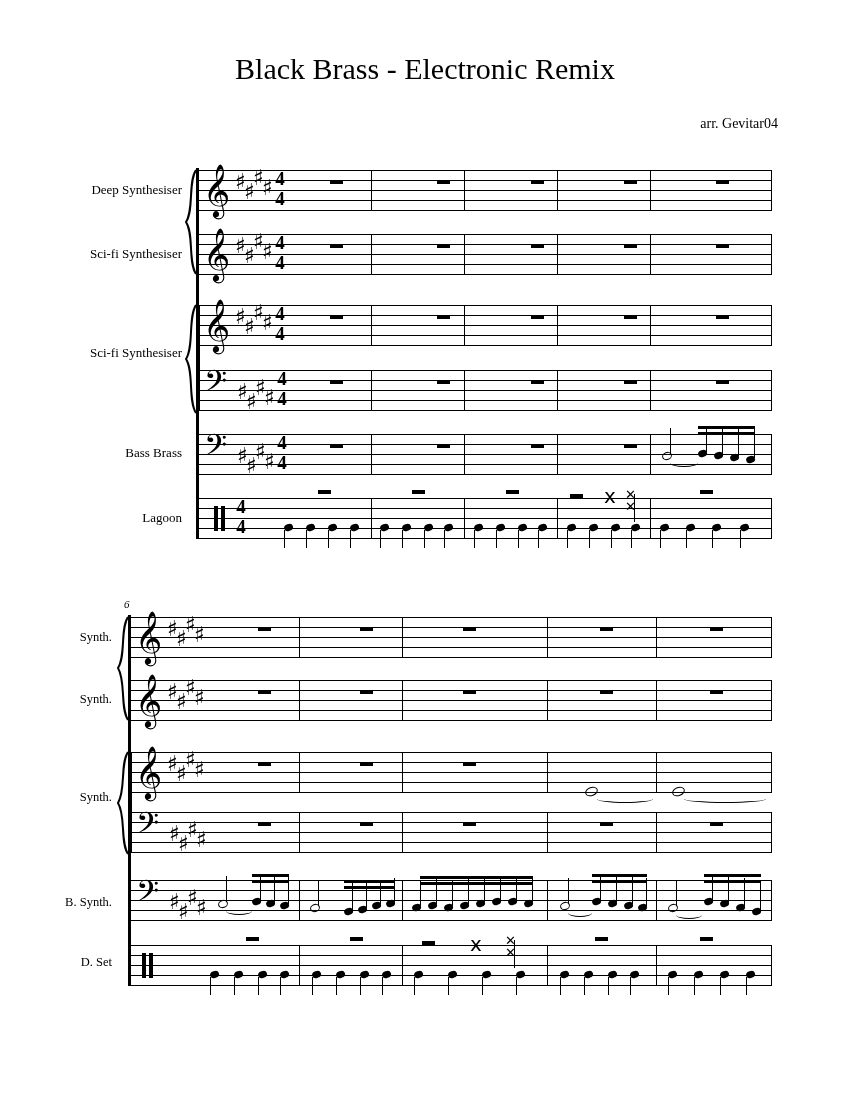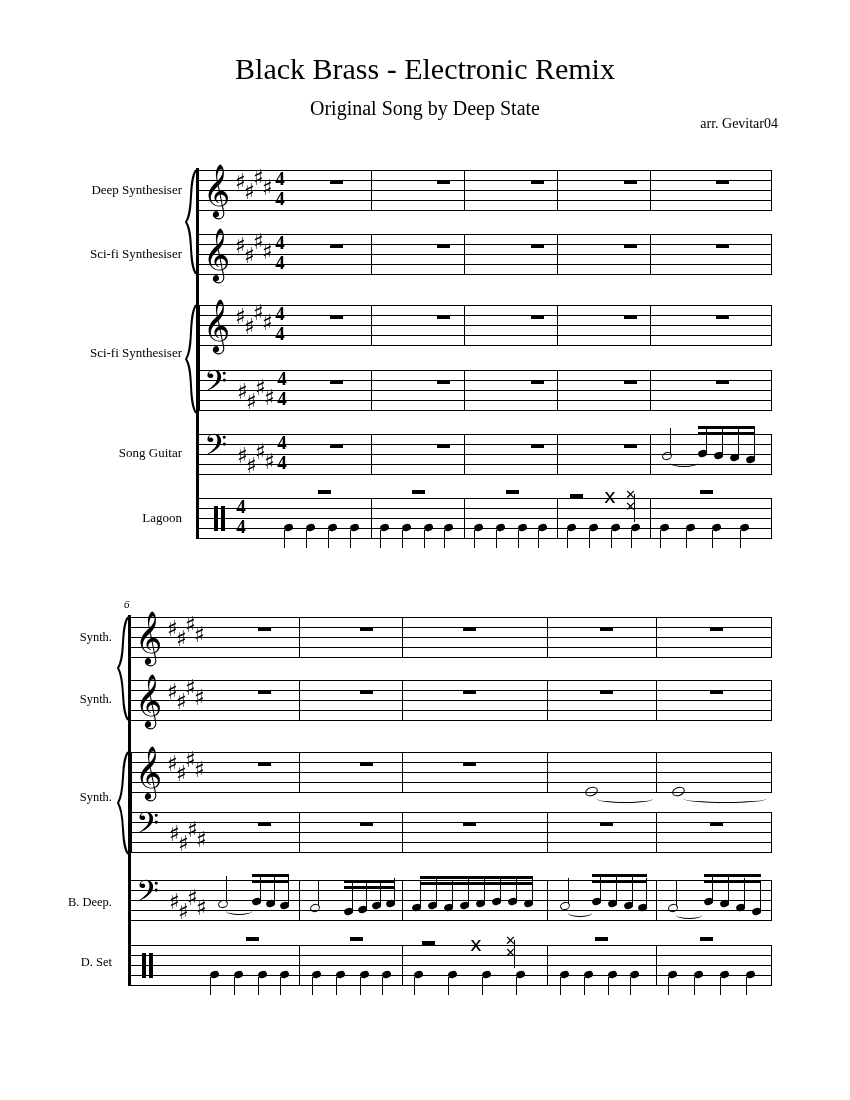--- a/index.html
+++ b/index.html
@@ -67,29 +67,28 @@
   .tie{position:absolute;border-bottom:1.4px solid #000;border-radius:50%;height:7px;}
   .xnote{position:absolute;font-family:"DejaVu Sans",sans-serif;font-size:13px;line-height:1;}
   .qrest{position:absolute;font-family:"DejaVu Sans",sans-serif;font-size:20px;line-height:1;}
 </style>
 </head>
 <body>
 
 <div class="page">
 
   <div class="title">Black Brass - Electronic Remix</div>
-  <div class="subtitle">Original Song by Deep State</div>
   <div class="arranger">arr. Gevitar04</div>
 
   <div class="system" style="left:0;top:0;width:850px;height:560px;">
 
     <div class="instname" style="left:30px;top:182px;width:152px;">Deep Synthesiser</div>
     <div class="instname" style="left:30px;top:246px;width:152px;">Sci-fi Synthesiser</div>
     <div class="instname" style="left:30px;top:345px;width:152px;">Sci-fi Synthesiser</div>
-    <div class="instname" style="left:30px;top:445px;width:152px;">Song Guitar</div>
+    <div class="instname" style="left:30px;top:445px;width:152px;">Bass Brass</div>
     <div class="instname" style="left:30px;top:510px;width:152px;">Lagoon</div>
 
     <div class="thickbar" style="left:196px;top:168px;height:360px;"></div>
 
     <div class="staff" style="left:198px;top:170px;width:574px;height:41px;">
       <div class="line" style="top:0px;"></div>
         <div class="line" style="top:10px;"></div>
       <div class="line" style="top:20px;"></div>
         <div class="line" style="top:30px;"></div>
       <div class="line" style="top:40px;"></div>
@@ -315,21 +314,21 @@
     </div>
   </div>
 
   <div class="system" style="left:0;top:0;width:850px;height:1010px;">
 
     <div class="measnum" style="left:124px;top:598px;">6</div>
 
     <div class="instname small" style="left:20px;top:630px;width:92px;">Synth.</div>
     <div class="instname small" style="left:20px;top:692px;width:92px;">Synth.</div>
     <div class="instname small" style="left:20px;top:790px;width:92px;">Synth.</div>
-    <div class="instname small" style="left:20px;top:895px;width:92px;">B. Deep.</div>
+    <div class="instname small" style="left:20px;top:895px;width:92px;">B. Synth.</div>
     <div class="instname small" style="left:20px;top:955px;width:92px;">D. Set</div>
 
     <div class="thickbar" style="left:128px;top:615px;height:360px;"></div>
 
     <div class="staff" style="left:130px;top:617px;width:642px;height:41px;">
       <div class="line" style="top:0px;"></div>
         <div class="line" style="top:10px;"></div>
       <div class="line" style="top:20px;"></div>
         <div class="line" style="top:30px;"></div>
       <div class="line" style="top:40px;"></div>

